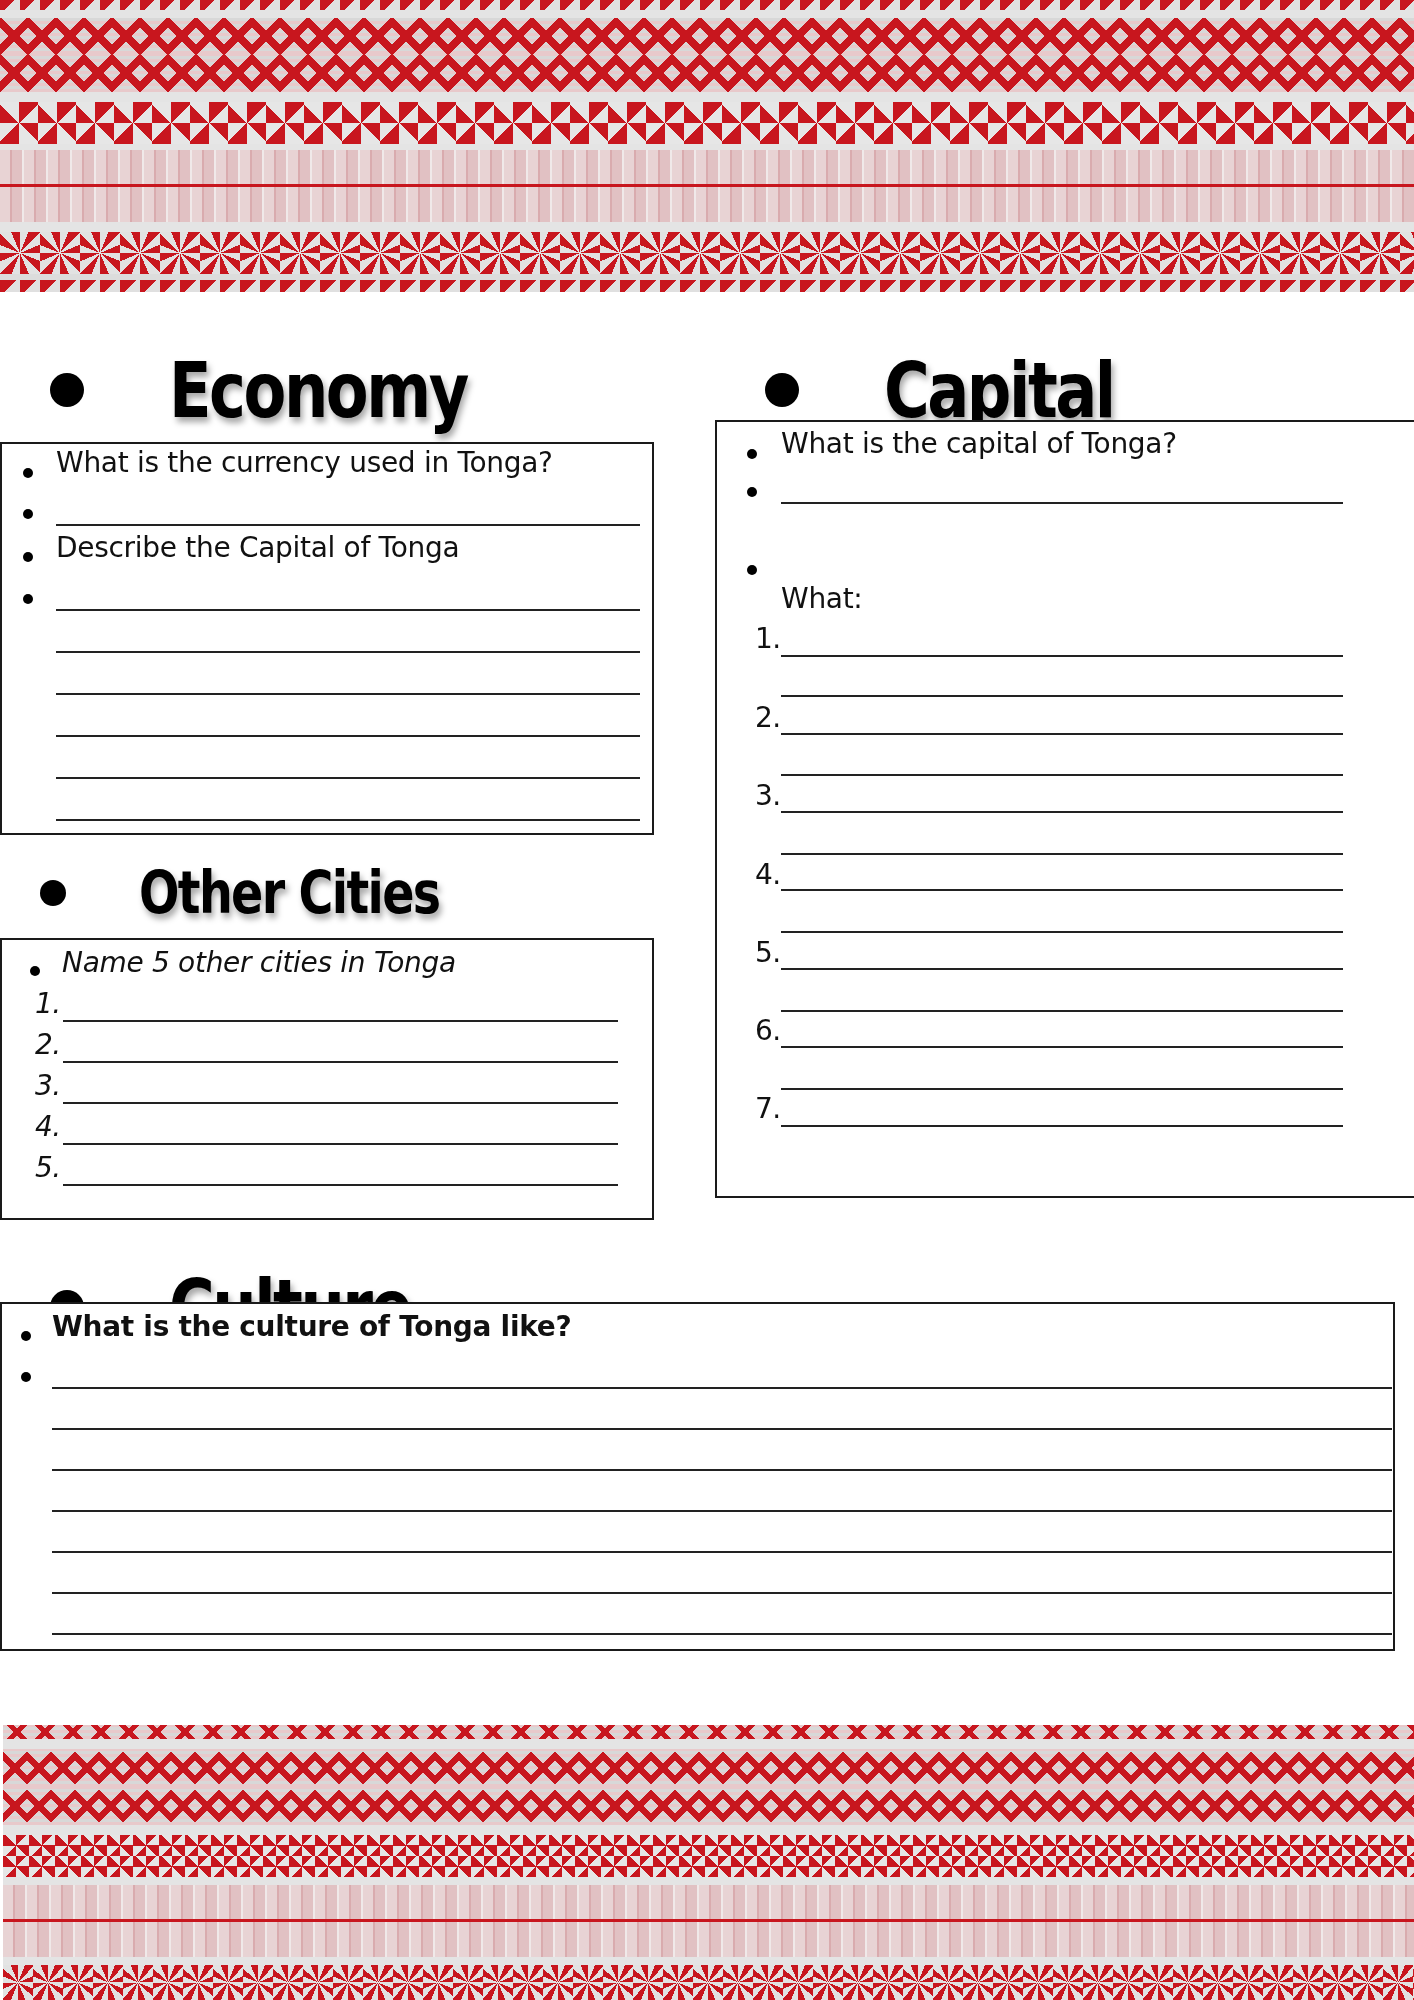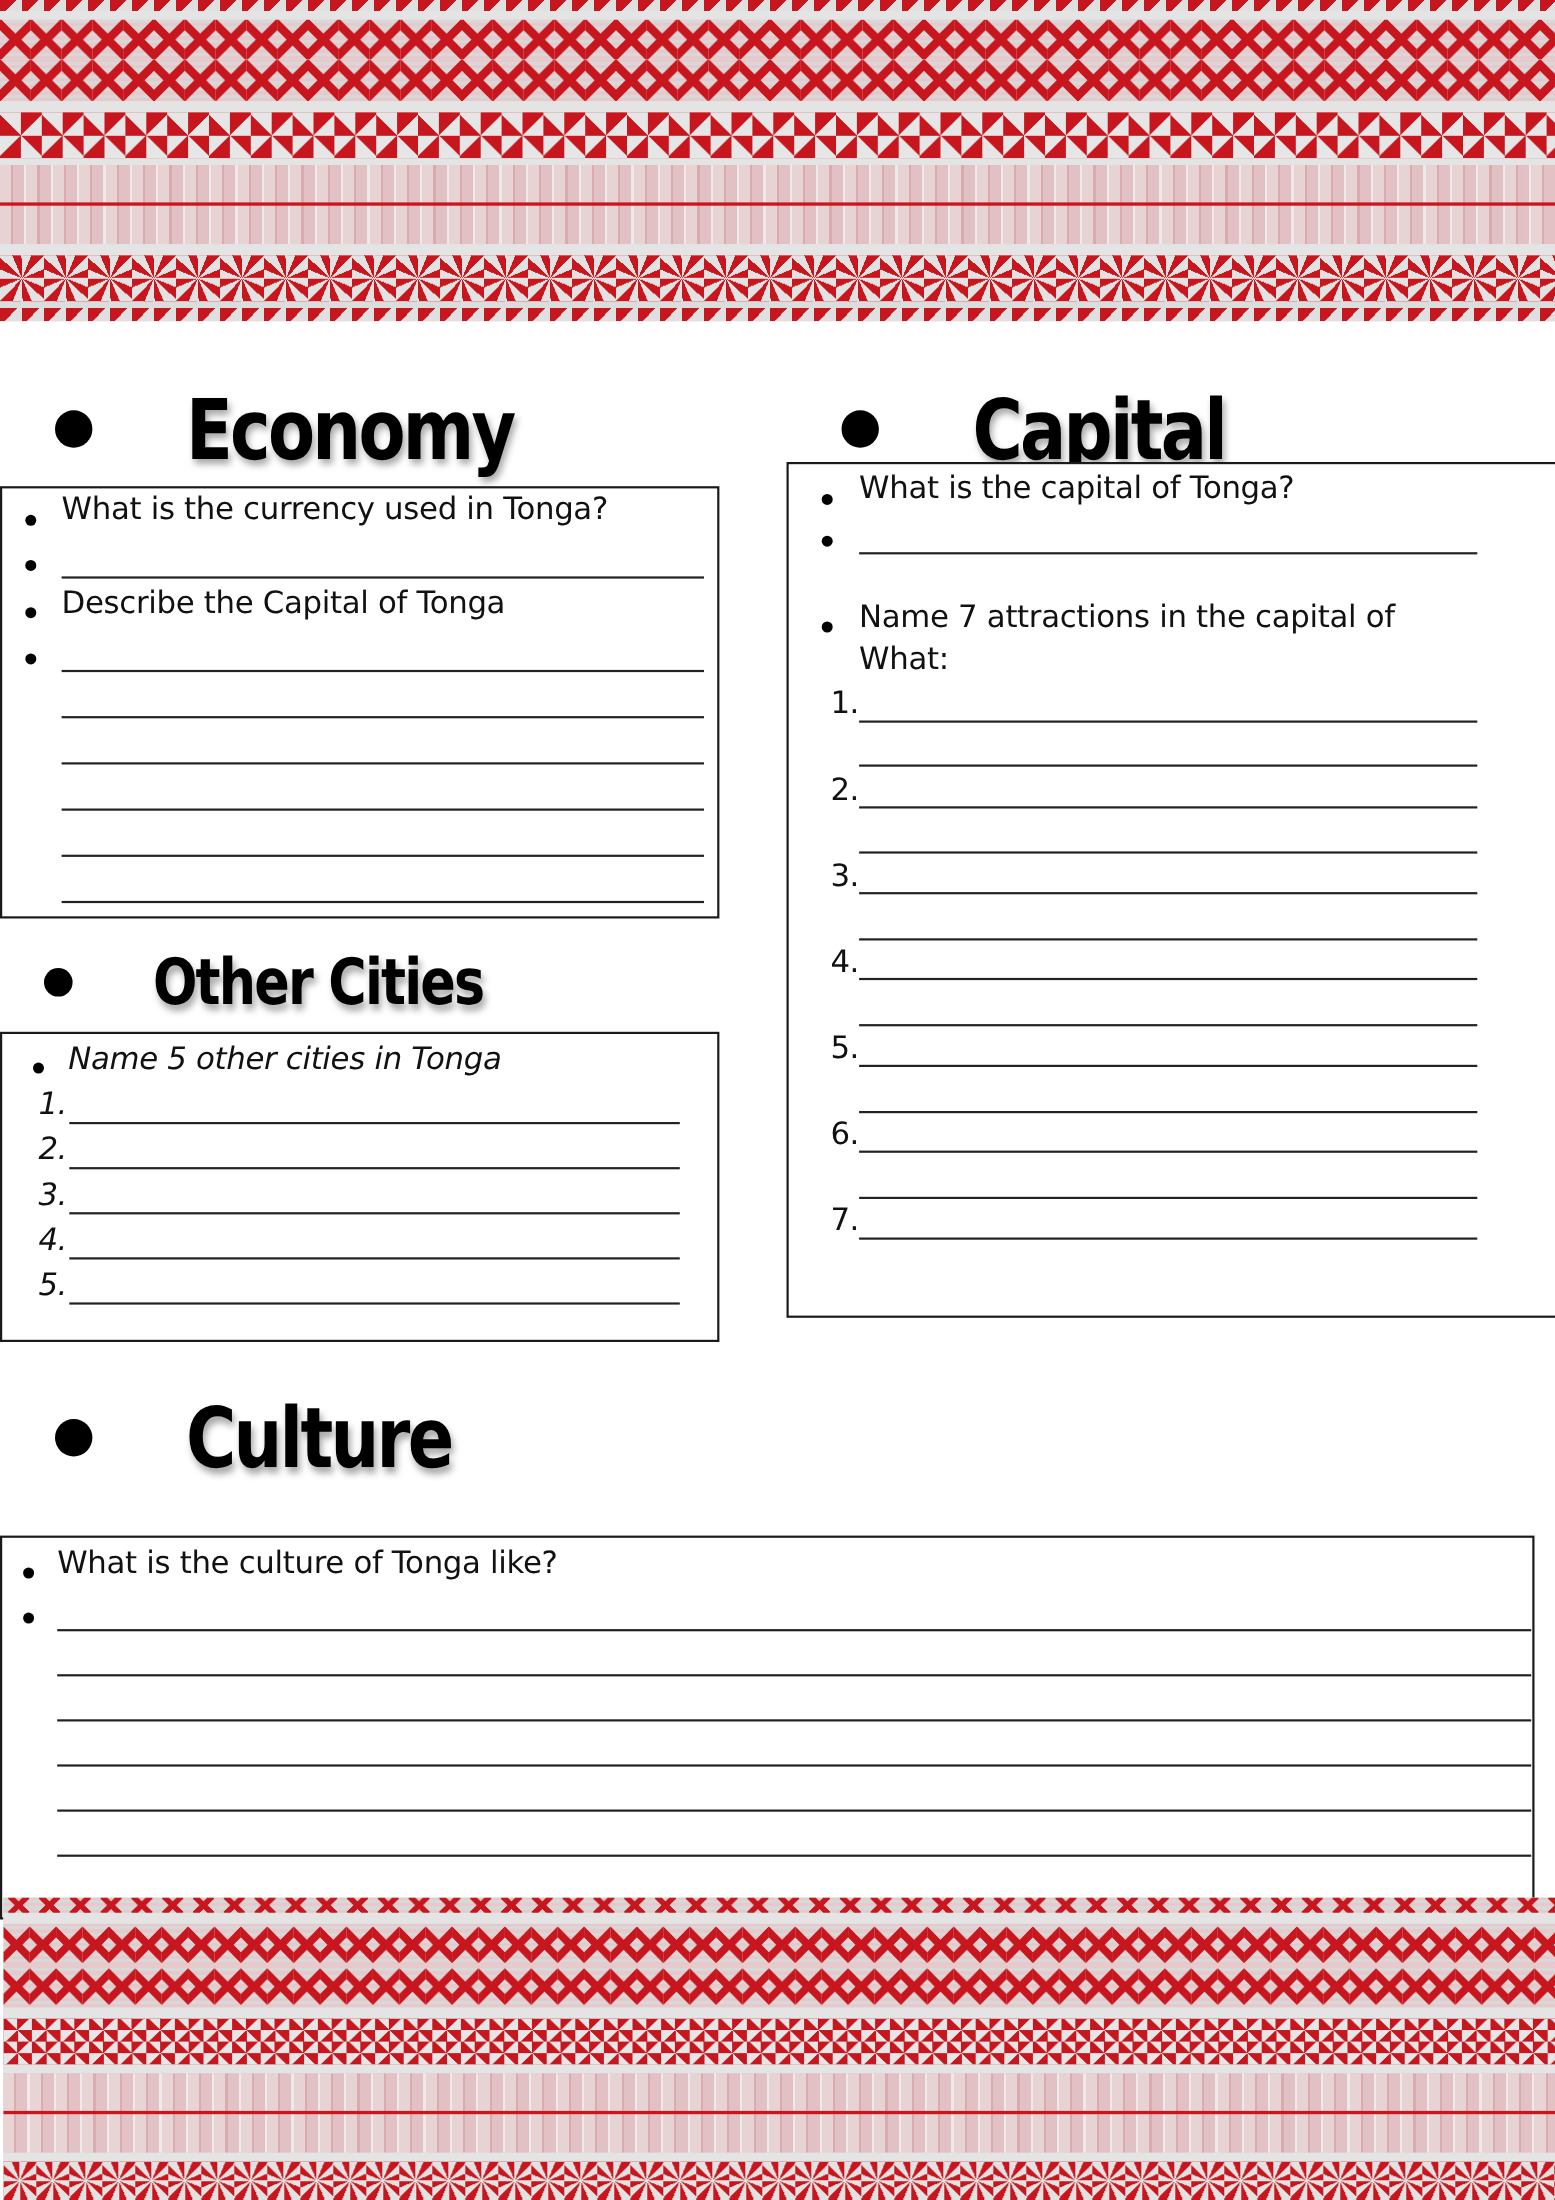--- a/index.html
+++ b/index.html
@@ -107,21 +107,20 @@
 </div>
 
 <div class="box" style="left:715px; top:420px; width:789px; height:778px;">
   <span class="bullet" style="left:30px; top:27px;"></span>
   <span class="q" style="left:64px; top:5px;">What is the capital of Tonga?</span>
 
   <span class="bullet" style="left:30px; top:65px;"></span>
   <div class="line" style="left:64px; width:562px; top:80px;"></div>
 
   <span class="bullet" style="left:30px; top:143px;"></span>
-  <span class="q" style="left:64px; top:122px;">Name 7 attractions in the capital of</span>
   <span class="q" style="left:64px; top:160px;">What:</span>
 
   <span class="num" style="left:38px; top:200px;">1.</span>
   <div class="line" style="left:64px; width:562px; top:233px;"></div>
   <div class="line" style="left:64px; width:562px; top:273px;"></div>
 
   <span class="num" style="left:38px; top:279px;">2.</span>
   <div class="line" style="left:64px; width:562px; top:311px;"></div>
   <div class="line" style="left:64px; width:562px; top:352px;"></div>
 
@@ -164,21 +163,21 @@
   <div class="line" style="left:61px; width:555px; top:203px;"></div>
   <span class="num" style="left:33px; top:211px;">5.</span>
   <div class="line" style="left:61px; width:555px; top:244px;"></div>
 </div>
 
 <div class="heading" style="left:50px; top:1262px; height:90px;">
   <span class="dot"></span>
   <span class="title" style="margin-left:48px; font-size:76px;">Culture</span>
 </div>
 
-<div class="box" style="left:0; top:1396px; width:1395px; height:349px;">
+<div class="box" style="left:0; top:1302px; width:1395px; height:349px;font-weight:bold;">
   <span class="bullet" style="left:19px; top:27px;"></span>
   <span class="q" style="left:50px; top:6px;">What is the culture of Tonga like?</span>
 
   <span class="bullet" style="left:19px; top:68px;"></span>
   <div class="line" style="left:50px; width:1340px; top:83px;"></div>
   <div class="line" style="left:50px; width:1340px; top:124px;"></div>
   <div class="line" style="left:50px; width:1340px; top:165px;"></div>
   <div class="line" style="left:50px; width:1340px; top:206px;"></div>
   <div class="line" style="left:50px; width:1340px; top:247px;"></div>
   <div class="line" style="left:50px; width:1340px; top:288px;"></div>

